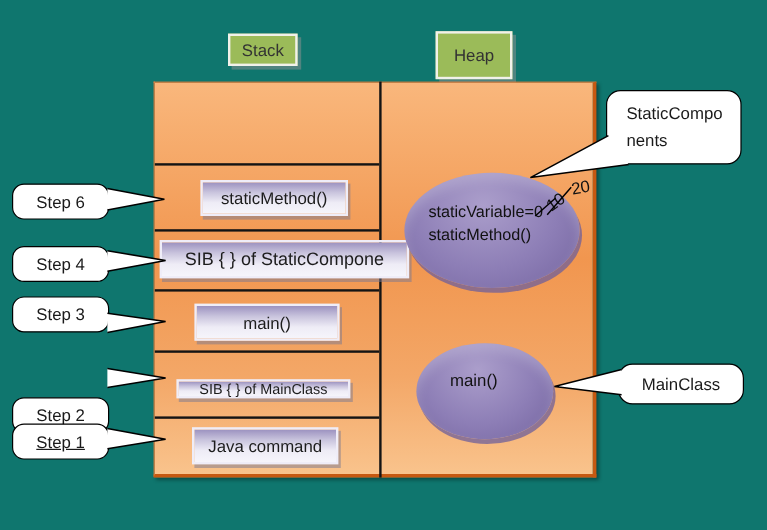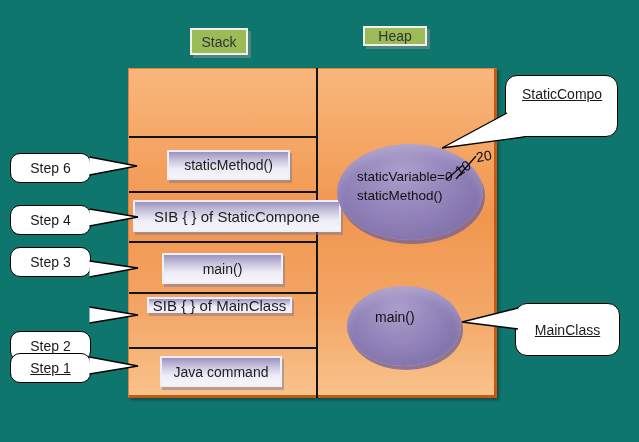--- a/index.html
+++ b/index.html
@@ -11,21 +11,21 @@
   }
   
   .glabel {
     position: absolute; background: #9bbb59;
     border: 2px solid #f1f1ea;
     box-shadow: 3px 3px 0 rgba(145,145,145,.5);
     display: flex; align-items: center; justify-content: center;
     font-size: 14px; color: #333;
   }
   .glabel.stack { left: 190px; top: 28px; width: 58px; height: 27px; }
-  .glabel.heap  { left: 363px; top: 26px; width: 64px; height: 20px; }
+  .glabel.heap  { left: 363px; top: 26px; width: 64px; height: 40px; }
 
   
   .panel {
     position: absolute; left: 128px; top: 68px; width: 369px; height: 330px;
     background: linear-gradient(180deg, #f9b77c 0%, #f1964f 45%, #f3a767 75%, #f9c38c 100%);
     border: 1px solid #e0813f;
     border-right: 3px solid #c65911;
     border-bottom: 3px solid #c65911;
     box-shadow: 2px 2px 3px rgba(0,0,0,.35);
   }
@@ -39,40 +39,40 @@
     position: absolute;
     background: linear-gradient(180deg, #9c92c0 0%, #c9c4dd 32%, #eeecf6 65%, #f6f5fb 100%);
     border: 2px solid #efedf8;
     box-shadow: 2px 3px 0 rgba(120,120,145,.5);
     display: flex; align-items: center; justify-content: center;
     font-size: 14px; color: #1c1c1c; white-space: nowrap;
   }
   .sbox.f1 { left: 167px; top: 150px; width: 123px; height: 30px; }
   .sbox.f2 { left: 133px; top: 200px; width: 208px; height: 32px; font-size: 15px; }
   .sbox.f3 { left: 162px; top: 253px; width: 121px; height: 31px; }
-  .sbox.f4 { left: 147px; top: 297px; width: 145px; height: 16px; font-size: 15px; }
+  .sbox.f4 { left: 147px; top: 316px; width: 145px; height: 16px; font-size: 12px; }
   .sbox.f5 { left: 160px; top: 356px; width: 122px; height: 31px; }
 
   
   .callout {
     position: absolute; left: 10px; width: 81px; height: 30px;
     background: #fff; border: 1.4px solid #000; border-radius: 10px;
     display: flex; align-items: center; justify-content: center;
     font-size: 14px; color: #1a1a1a; z-index: 3;
   }
   .callout.c6 { top: 153px; } .callout.c4 { top: 205px; text-align: right; } .callout.c3 { top: 247px; }
   .callout.c2 { top: 303px; margin-top: 28px; } .callout.c1 { top: 353px; text-decoration: underline; }
 
   
   .rcallout {
     position: absolute; background: #fff; border: 1.4px solid #000;
     border-radius: 12px; font-size: 14px; color: #1a1a1a; z-index: 3;
   }
-  .rcallout.statics { left: 505px; top: 75px; width: 113px; height: 62px; padding: 7px 0 0 16px; line-height: 23px; text-decoration: underline; }
-  .rcallout.mainc  { left: 515px; top: 303px; width: 105px; height: 53px; display: flex; align-items: center; justify-content: center; text-decoration: underline; }
+  .rcallout.statics { left: 505px; top: 75px; width: 113px; height: 62px; padding: 7px 0 0 16px; line-height: 23px; }
+  .rcallout.mainc  { left: 515px; top: 303px; width: 105px; height: 34px; display: flex; align-items: center; justify-content: center; }
 
   
   .ellipse {
     position: absolute; border-radius: 50%;
     background: radial-gradient(ellipse at 45% 28%, #ab9ecb 0%, #8d7eb6 55%, #74649f 100%);
     box-shadow: 2px 4px 0 rgba(110,95,155,.75), inset 0 6px 10px rgba(255,255,255,.22);
   }
   .ellipse.e1 { left: 337px; top: 144px; width: 146px; height: 96px; }
   .ellipse.e2 { left: 347px; top: 286px; width: 114px; height: 80px; }
 
@@ -147,20 +147,21 @@
     <div>staticVariable=0</div>
     <div>staticMethod()</div>
   </div>
   <span class="ann v10">10</span>
   <span class="ann v20">20</span>
 
   <div class="etext main-label">main()</div>
 
   <div class="rcallout statics">
     <div>StaticCompo</div>
+    <div>nents</div>
   </div>
   <div class="rcallout mainc">
     <span>MainClass</span>
   </div>
 
   <svg class="overlay" width="639" height="442" viewBox="0 0 639 442">
     <path class="tail" d="M 89.5 157 L 137 166 L 89.5 175"></path>
     <path class="tail" d="M 89.5 209 L 138 217 L 89.5 226"></path>
     <path class="tail" d="M 89.5 261 L 138 268 L 89.5 277"></path>
     <path class="tail" d="M 89.5 307 L 138 315 L 89.5 323"></path>

